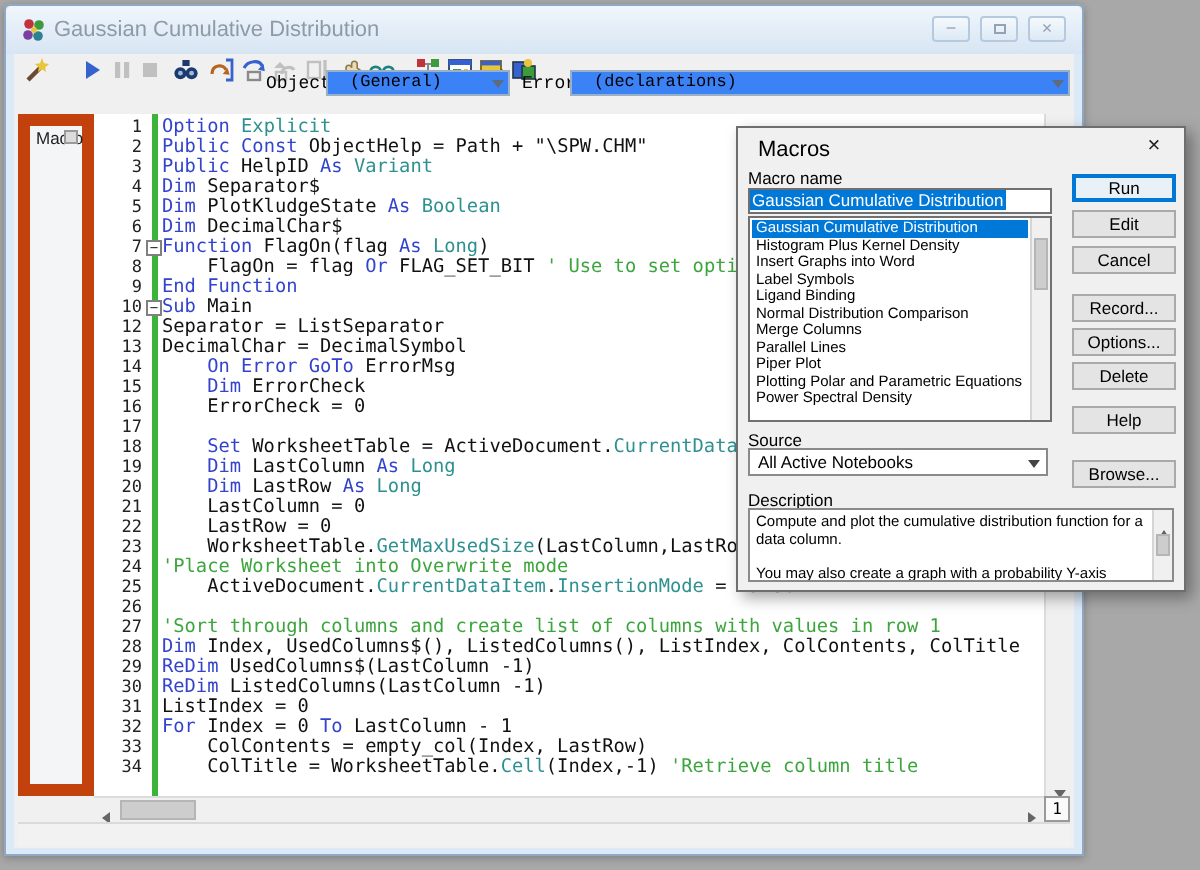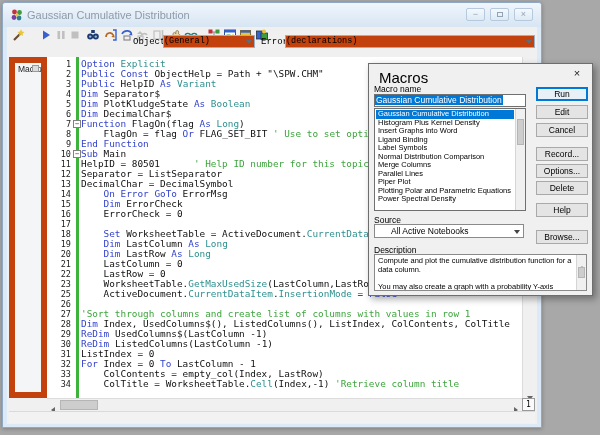--- a/index.html
+++ b/index.html
@@ -24,22 +24,22 @@
 
   
   .toolbar { position:absolute; left:0; top:0; right:0; height:16px; }
   .tb-icon { position:absolute; top:1px; width:14px; height:14px; }
   .tb-icon svg { width:14px; height:14px; display:block; }
   .tb-icon.disabled { filter:grayscale(1) opacity(.5); }
 
   
   .comborow { position:absolute; left:0; top:8px; right:0; height:14px;font-family:Liberation Mono, monospace; }
   .combolabel { position:absolute; top:2px; font-size:9px; color:#000; }
-  .combo { position:absolute; top:0; height:13px; background:#c2410c; border:1px solid #9ab0c6;
-           font-size:8.5px; color:#000; line-height:11px; padding-left:0; overflow:hidden; white-space:nowrap; }
+  .combo { position:absolute; top:0; height:13px; background:#3b82f6; border:1px solid #9ab0c6;
+           font-size:8.5px; color:#000; line-height:11px; padding-left:11px; overflow:hidden; white-space:nowrap; }
   .combo .arr { position:absolute; right:2px; top:4px; width:0; height:0;
                 border-left:3px solid transparent; border-right:3px solid transparent; border-top:4px solid #5a6c7e; }
 
   
   .dock { position:absolute; left:2px; top:30px; width:38px; bottom:26px;
           background:#f3f5f7; border:6px solid #c2410c; }
   .dock-header { position:absolute; left:3px; top:1px; font-size:8.5px; color:#222; }
   .dock-box { position:absolute; right:2px; top:2px; width:7px; height:7px; background:#dcdcdc; border:1px solid #9a9a9a; }
 
   
@@ -64,37 +64,37 @@
   .tri-right{ display:inline-block; margin-top:3px; border-top:3px solid transparent; border-bottom:3px solid transparent; border-left:4px solid #666; }
   .thumb { position:absolute; background:#cdcdcd; border:1px solid #b5b5b5; }
   .corner-box { position:absolute; right:2px; bottom:13px; width:13px; height:13px; background:#fafafa;
                 border:1px solid #9a9a9a; font-size:8px; text-align:center; line-height:12px; color:#000;
                 font-family:"DejaVu Sans Mono", monospace; }
   .statusbar { position:absolute; left:2px; right:2px; bottom:1px; height:12px; background:#f2f2f2; border-top:1px solid #dadada; }
 
   
   .dialog { position:absolute; left:368px; top:63px; width:225px; height:233px; background:#f0f0f0;
             border:1px solid #6e6e6e; box-shadow:3px 3px 7px rgba(0,0,0,.35); z-index:10; }
-  .dlg-title { position:absolute; left:10px; top:5px; font-size:15px; color:#000; }
+  .dlg-title { position:absolute; left:10px; top:5px; font-size:11px; color:#000; }
   .dlg-close { position:absolute; right:8px; top:3px; width:14px; height:14px; font-size:11px; line-height:13px;
                text-align:center; color:#222; }
   .dlg-label { position:absolute; font-size:8.5px; color:#000; }
   .dlg-input { position:absolute; left:5px; top:30px; width:152px; height:13px; background:#fff;
                border:1px solid #707070; font-size:8.5px; line-height:11px; overflow:hidden; white-space:nowrap; }
   .dlg-input .sel { background:#0078d7; color:#fff; padding:0 1px; }
   .dlg-list { position:absolute; left:5px; top:44px; width:152px; height:103px; background:#fff;
               border:1px solid #707070; overflow:hidden; }
   .dlg-list-items { position:absolute; left:1px; top:1px; right:11px; }
   .dlg-item { height:8.55px; line-height:8.5px; font-size:7.5px; color:#000; padding-left:2px; white-space:nowrap; overflow:hidden; }
   .dlg-item.selected { background:#0078d7; color:#fff; }
   .mini-scroll { position:absolute; right:0; top:0; width:10px; bottom:0; background:#f0f0f0; border-left:1px solid #d5d5d5; }
   .mini-btn { position:absolute; width:10px; height:9px; text-align:center; }
   .mini-up { display:inline-block; margin-top:3px; border-left:2.5px solid transparent; border-right:2.5px solid transparent; border-bottom:3.5px solid #606060; }
   .dlg-combo { position:absolute; left:5px; top:160px; width:150px; height:14px; background:#fff;
-               border:1px solid #8a8a8a; font-size:8.5px; line-height:12px; padding-left:16px; }
+               border:1px solid #8a8a8a; font-size:8.5px; line-height:12px; padding-left:4px; }
   .dlg-combo .arr { position:absolute; right:3px; top:5px; border-left:3px solid transparent; border-right:3px solid transparent; border-top:4px solid #444; }
   .dlg-desc { position:absolute; left:5px; top:190px; width:213px; height:37px; background:#fff; border:1px solid #8a8a8a; overflow:hidden; }
   .dlg-desc-text { position:absolute; left:3px; top:2px; right:12px; font-size:7.5px; line-height:8.6px; color:#000; }
   .dlg-btn { position:absolute; left:167px; width:52px; height:14px; background:#e4e4e4; border:1px solid #a9a9a9;
              font-size:8.5px; line-height:12px; text-align:center; color:#000; }
   .dlg-btn.default { border:1px solid #0078d7; box-shadow:0 0 0 1px #0078d7 inset; background:#e8f0f8; }
 </style>
 </head>
 <body>
 
@@ -244,33 +244,33 @@
           <div class="code-line"><span class="num">1</span><span class="segs"><span class="seg k">Option</span><span class="seg p"> </span><span class="seg t">Explicit</span></span></div>
           <div class="code-line"><span class="num">2</span><span class="segs"><span class="seg k">Public</span><span class="seg p"> </span><span class="seg k">Const</span><span class="seg p"> ObjectHelp = Path + "\SPW.CHM"</span></span></div>
           <div class="code-line"><span class="num">3</span><span class="segs"><span class="seg k">Public</span><span class="seg p"> HelpID </span><span class="seg k">As</span><span class="seg p"> </span><span class="seg t">Variant</span></span></div>
           <div class="code-line"><span class="num">4</span><span class="segs"><span class="seg k">Dim</span><span class="seg p"> Separator$</span></span></div>
           <div class="code-line"><span class="num">5</span><span class="segs"><span class="seg k">Dim</span><span class="seg p"> PlotKludgeState </span><span class="seg k">As</span><span class="seg p"> </span><span class="seg t">Boolean</span></span></div>
           <div class="code-line"><span class="num">6</span><span class="segs"><span class="seg k">Dim</span><span class="seg p"> DecimalChar$</span></span></div>
           <div class="code-line"><span class="num">7</span><span class="segs"><span class="seg k">Function</span><span class="seg p"> FlagOn(flag </span><span class="seg k">As</span><span class="seg p"> </span><span class="seg t">Long</span><span class="seg p">)</span></span></div>
           <div class="code-line"><span class="num">8</span><span class="segs"><span class="seg p">    FlagOn = flag </span><span class="seg k">Or</span><span class="seg p"> FLAG_SET_BIT </span><span class="seg c">' Use to set option bits</span></span></div>
           <div class="code-line"><span class="num">9</span><span class="segs"><span class="seg k">End Function</span></span></div>
           <div class="code-line"><span class="num">10</span><span class="segs"><span class="seg k">Sub</span><span class="seg p"> Main</span></span></div>
-          <div class="code-line"><span class="num">11</span><span class="segs"><span class="seg p">HelpID = 80501      </span><span class="seg c">' Help ID number for this topic</span></span></div>
           <div class="code-line"><span class="num">12</span><span class="segs"><span class="seg p">Separator = ListSeparator</span></span></div>
           <div class="code-line"><span class="num">13</span><span class="segs"><span class="seg p">DecimalChar = DecimalSymbol</span></span></div>
           <div class="code-line"><span class="num">14</span><span class="segs"><span class="seg p">    </span><span class="seg k">On Error GoTo</span><span class="seg p"> ErrorMsg</span></span></div>
           <div class="code-line"><span class="num">15</span><span class="segs"><span class="seg p">    </span><span class="seg k">Dim</span><span class="seg p"> ErrorCheck</span></span></div>
           <div class="code-line"><span class="num">16</span><span class="segs"><span class="seg p">    ErrorCheck = 0</span></span></div>
           <div class="code-line"><span class="num">17</span></div>
           <div class="code-line"><span class="num">18</span><span class="segs"><span class="seg p">    </span><span class="seg k">Set</span><span class="seg p"> WorksheetTable = ActiveDocument.</span><span class="seg t">CurrentDataItem.Open</span></span></div>
           <div class="code-line"><span class="num">19</span><span class="segs"><span class="seg p">    </span><span class="seg k">Dim</span><span class="seg p"> LastColumn </span><span class="seg k">As</span><span class="seg p"> </span><span class="seg t">Long</span></span></div>
           <div class="code-line"><span class="num">20</span><span class="segs"><span class="seg p">    </span><span class="seg k">Dim</span><span class="seg p"> LastRow </span><span class="seg k">As</span><span class="seg p"> </span><span class="seg t">Long</span></span></div>
           <div class="code-line"><span class="num">21</span><span class="segs"><span class="seg p">    LastColumn = 0</span></span></div>
           <div class="code-line"><span class="num">22</span><span class="segs"><span class="seg p">    LastRow = 0</span></span></div>
           <div class="code-line"><span class="num">23</span><span class="segs"><span class="seg p">    WorksheetTable.</span><span class="seg t">GetMaxUsedSize</span><span class="seg p">(LastColumn,LastRow)</span></span></div>
+          <div class="code-line"><span class="num">24</span><span class="segs"><span class="seg c">'Place Worksheet into Overwrite mode</span></span></div>
           <div class="code-line"><span class="num">25</span><span class="segs"><span class="seg p">    ActiveDocument.</span><span class="seg t">CurrentDataItem</span><span class="seg p">.</span><span class="seg t">InsertionMode</span><span class="seg p"> = </span><span class="seg k">False</span></span></div>
           <div class="code-line"><span class="num">26</span><span class="segs"></span></div>
           <div class="code-line"><span class="num">27</span><span class="segs"><span class="seg c">'Sort through columns and create list of columns with values in row 1</span></span></div>
           <div class="code-line"><span class="num">28</span><span class="segs"><span class="seg k">Dim</span><span class="seg p"> Index, UsedColumns$(), ListedColumns(), ListIndex, ColContents, ColTitle</span></span></div>
           <div class="code-line"><span class="num">29</span><span class="segs"><span class="seg k">ReDim</span><span class="seg p"> UsedColumns$(LastColumn -1)</span></span></div>
           <div class="code-line"><span class="num">30</span><span class="segs"><span class="seg k">ReDim</span><span class="seg p"> ListedColumns(LastColumn -1)</span></span></div>
           <div class="code-line"><span class="num">31</span><span class="segs"><span class="seg p">ListIndex = 0</span></span></div>
           <div class="code-line"><span class="num">32</span><span class="segs"><span class="seg k">For</span><span class="seg p"> Index = 0 </span><span class="seg k">To</span><span class="seg p"> LastColumn - 1</span></span></div>
           <div class="code-line"><span class="num">33</span><span class="segs"><span class="seg p">    ColContents = empty_col(Index, LastRow)</span></span></div>
           <div class="code-line"><span class="num">34</span><span class="segs"><span class="seg p">    ColTitle = WorksheetTable.</span><span class="seg t">Cell</span><span class="seg p">(Index,-1) </span><span class="seg c">'Retrieve column title</span></span></div>
@@ -303,22 +303,22 @@
   <div class="dlg-label" style="left:5px; top:20px">Macro name</div>
   <div class="dlg-input">
     <span class="sel">Gaussian Cumulative Distribution</span>
   </div>
 
   <div class="dlg-list">
     <div class="dlg-list-items" id="macro-list-items">
         <div class="dlg-item selected">Gaussian Cumulative Distribution</div>
         <div class="dlg-item">Histogram Plus Kernel Density</div>
         <div class="dlg-item">Insert Graphs into Word</div>
+        <div class="dlg-item">Label Symbols</div>
         <div class="dlg-item">Ligand Binding</div>
-        <div class="dlg-item">Label Symbols</div>
         <div class="dlg-item">Normal Distribution Comparison</div>
         <div class="dlg-item">Merge Columns</div>
         <div class="dlg-item">Parallel Lines</div>
         <div class="dlg-item">Piper Plot</div>
         <div class="dlg-item">Plotting Polar and Parametric Equations</div>
         <div class="dlg-item">Power Spectral Density</div>
       </div>
     <div class="mini-scroll">
       <span class="mini-btn" style="top:0"><span class="mini-up"></span></span>
       <span class="thumb" style="left:1px; right:1px; top:10px; height:26px"></span>

